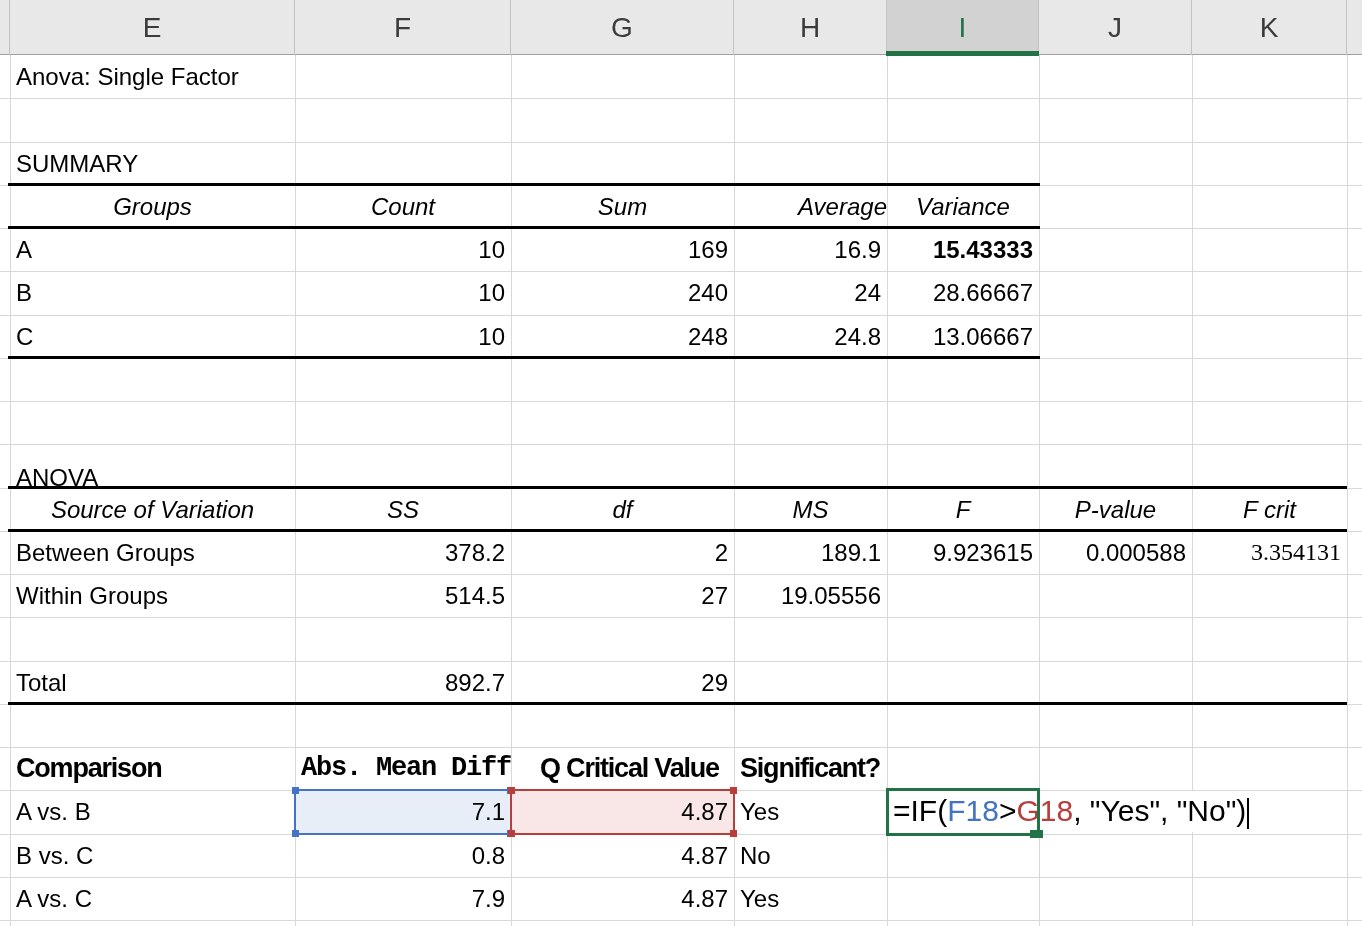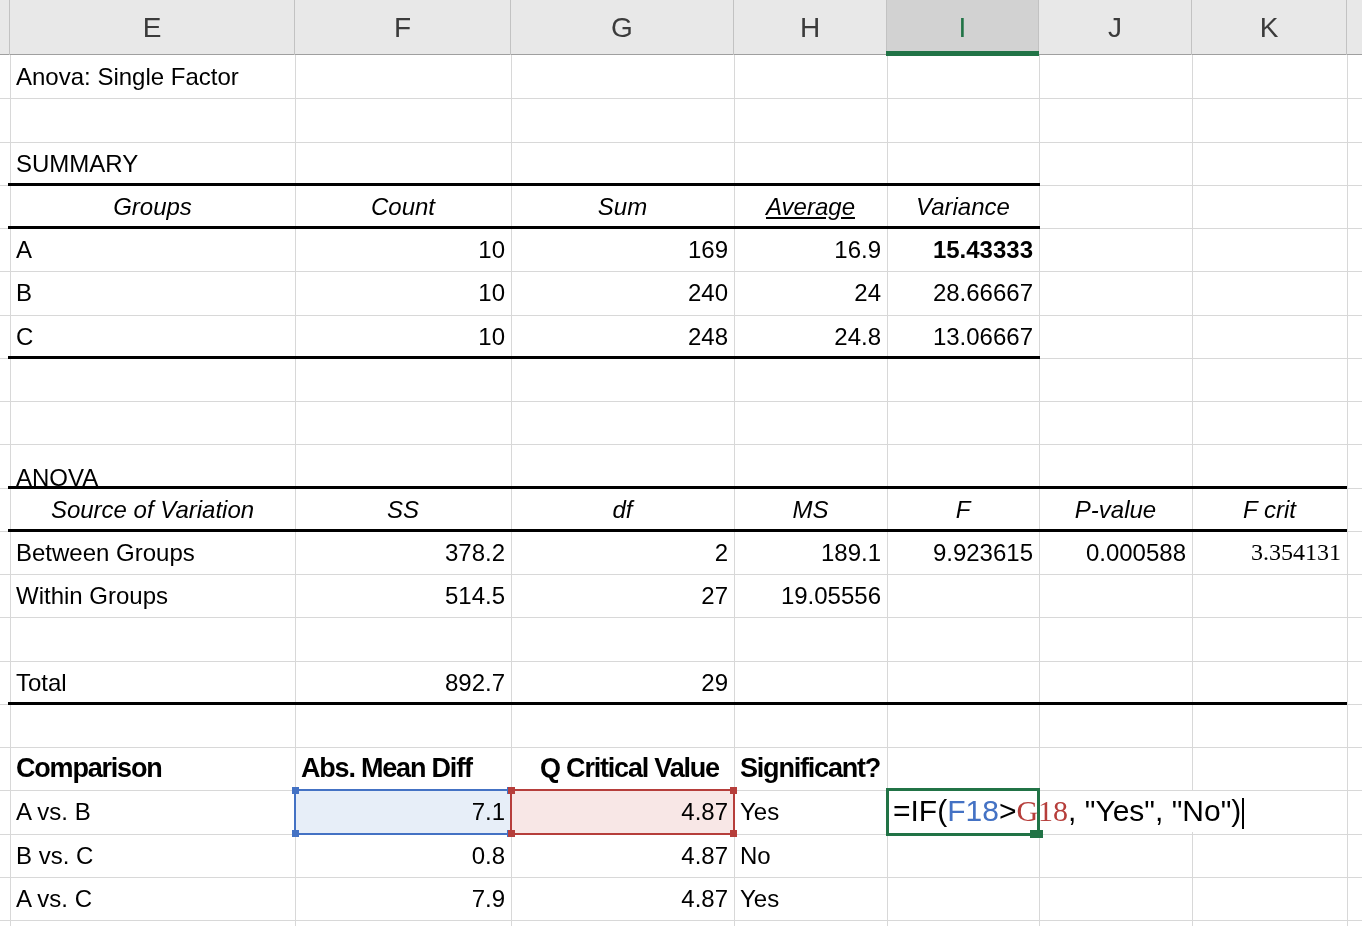--- a/index.html
+++ b/index.html
@@ -31,21 +31,21 @@
   .refbox.blue{background:var(--blue-fill);border:2px solid var(--blue-border);}
   .refbox.red{background:var(--red-fill);border:2px solid var(--red-border);}
   .handle{position:absolute;width:7px;height:7px;}
   .refbox.blue .handle{background:var(--blue-border);}
   .refbox.red .handle{background:var(--red-border);}
   .handle.tl{left:-4px;top:-4px;} .handle.tr{right:-4px;top:-4px;}
   .handle.bl{left:-4px;bottom:-4px;} .handle.br{right:-4px;bottom:-4px;}
   .formula-spill{position:absolute;background:#fff;z-index:5;}
   .formula-text{position:absolute;z-index:6;font-size:30px;line-height:40px;white-space:nowrap;color:#000;}
   .tok-blue{color:var(--blue-border);}
-  .tok-red{color:var(--red-border);font-family:Liberation Serif, serif;}
+  .tok-red{color:var(--red-border);}
   .cursor{display:inline-block;width:2px;height:31px;background:#000;vertical-align:middle;margin-left:1px;}
   .formula-border{position:absolute;border:3px solid var(--accent-green);box-sizing:border-box;z-index:7;}
   .formula-notch{position:absolute;background:var(--accent-green);z-index:8;}
 </style>
 </head>
 <body>
 
 <div class="sheet" style="--gridline: #d8d8d8; --header-bg: #e8e8e8; --header-sel-bg: #d2d2d2; --header-text: #3b3b3b; --accent-green: #217346; --blue-border: #4472c4; --blue-fill: #e7eef8; --red-border: #b63e3b; --red-fill: #f8e7e6;">
   <div id="gridlines">
       <div class="vline" style="left: 10px; top: 55px; height: 871px;"></div>
@@ -98,21 +98,21 @@
         <div class="handle bl"></div>
         <div class="handle br"></div>
       </div>
     </div>
   <div id="cells">
       <div class="cell" style="left: 10px; width: 285px; top: 55px; height: 43.25px; line-height: 43.25px;">Anova: Single Factor</div>
       <div class="cell" style="left: 10px; width: 285px; top: 141.5px; height: 43.25px; line-height: 43.25px;">SUMMARY</div>
       <div class="cell center italic" style="left: 10px; width: 285px; top: 184.75px; height: 43.25px; line-height: 43.25px;">Groups</div>
       <div class="cell center italic" style="left: 295px; width: 216px; top: 184.75px; height: 43.25px; line-height: 43.25px;">Count</div>
       <div class="cell center italic" style="left: 511px; width: 223px; top: 184.75px; height: 43.25px; line-height: 43.25px;">Sum</div>
-      <div class="cell center italic" style="left: 734px; width: 153px; top: 184.75px; height: 43.25px; line-height: 43.25px; text-decoration: underline;">Average</div>
+      <div class="cell center italic" style="left: 766px; width: 153px; top: 184.75px; height: 43.25px; line-height: 43.25px;">Average</div>
       <div class="cell center italic" style="left: 887px; width: 152px; top: 184.75px; height: 43.25px; line-height: 43.25px;">Variance</div>
       <div class="cell" style="left: 10px; width: 285px; top: 228px; height: 43.25px; line-height: 43.25px;">A</div>
       <div class="cell right" style="left: 295px; width: 216px; top: 228px; height: 43.25px; line-height: 43.25px;">10</div>
       <div class="cell right" style="left: 511px; width: 223px; top: 228px; height: 43.25px; line-height: 43.25px;">169</div>
       <div class="cell right" style="left: 734px; width: 153px; top: 228px; height: 43.25px; line-height: 43.25px;">16.9</div>
       <div class="cell right" style="left: 887px; width: 152px; top: 228px; height: 43.25px; line-height: 43.25px; font-weight: bold;">15.43333</div>
       <div class="cell" style="left: 10px; width: 285px; top: 271.25px; height: 43.25px; line-height: 43.25px;">B</div>
       <div class="cell right" style="left: 295px; width: 216px; top: 271.25px; height: 43.25px; line-height: 43.25px;">10</div>
       <div class="cell right" style="left: 511px; width: 223px; top: 271.25px; height: 43.25px; line-height: 43.25px;">240</div>
       <div class="cell right" style="left: 734px; width: 153px; top: 271.25px; height: 43.25px; line-height: 43.25px;">24</div>
@@ -138,21 +138,21 @@
       <div class="cell right" style="left: 1039px; width: 153px; top: 530.75px; height: 43.25px; line-height: 43.25px;">0.000588</div>
       <div class="cell right" style="left: 1192px; width: 155px; top: 530.75px; height: 43.25px; line-height: 43.25px; font-family: Liberation Serif, serif;">3.354131</div>
       <div class="cell" style="left: 10px; width: 285px; top: 574px; height: 43.25px; line-height: 43.25px;">Within Groups</div>
       <div class="cell right" style="left: 295px; width: 216px; top: 574px; height: 43.25px; line-height: 43.25px;">514.5</div>
       <div class="cell right" style="left: 511px; width: 223px; top: 574px; height: 43.25px; line-height: 43.25px;">27</div>
       <div class="cell right" style="left: 734px; width: 153px; top: 574px; height: 43.25px; line-height: 43.25px;">19.05556</div>
       <div class="cell" style="left: 10px; width: 285px; top: 660.5px; height: 43.25px; line-height: 43.25px;">Total</div>
       <div class="cell right" style="left: 295px; width: 216px; top: 660.5px; height: 43.25px; line-height: 43.25px; padding-left: 48px;">892.7</div>
       <div class="cell right" style="left: 511px; width: 223px; top: 660.5px; height: 43.25px; line-height: 43.25px;">29</div>
       <div class="cell bold" style="left: 10px; width: 285px; top: 747px; height: 43.25px; line-height: 43.25px;">Comparison</div>
-      <div class="cell bold" style="left: 295px; width: 216px; top: 747px; height: 57px; line-height: 43.25px;">Abs. Mean Diff</div>
+      <div class="cell bold" style="left: 295px; width: 216px; top: 747px; height: 57px; line-height: 43.25px; font-family: Liberation Mono, monospace;">Abs. Mean Diff</div>
       <div class="cell bold" style="left: 511px; width: 223px; top: 747px; height: 43.25px; line-height: 43.25px; margin-left: 23px;">Q Critical Value</div>
       <div class="cell bold spill" style="left: 734px; width: 153px; top: 747px; height: 43.25px; line-height: 43.25px;">Significant?</div>
       <div class="cell" style="left: 10px; width: 285px; top: 790.25px; height: 43.25px; line-height: 43.25px;">A vs. B</div>
       <div class="cell right" style="left: 295px; width: 216px; top: 790.25px; height: 43.25px; line-height: 43.25px;">7.1</div>
       <div class="cell right" style="left: 511px; width: 223px; top: 790.25px; height: 43.25px; line-height: 43.25px;">4.87</div>
       <div class="cell" style="left: 734px; width: 153px; top: 790.25px; height: 43.25px; line-height: 43.25px;">Yes</div>
       <div class="cell" style="left: 10px; width: 285px; top: 833.5px; height: 43.25px; line-height: 43.25px;">B vs. C</div>
       <div class="cell right" style="left: 295px; width: 216px; top: 833.5px; height: 43.25px; line-height: 43.25px;">0.8</div>
       <div class="cell right" style="left: 511px; width: 223px; top: 833.5px; height: 43.25px; line-height: 43.25px;">4.87</div>
       <div class="cell" style="left: 734px; width: 153px; top: 833.5px; height: 43.25px; line-height: 43.25px;">No</div>

